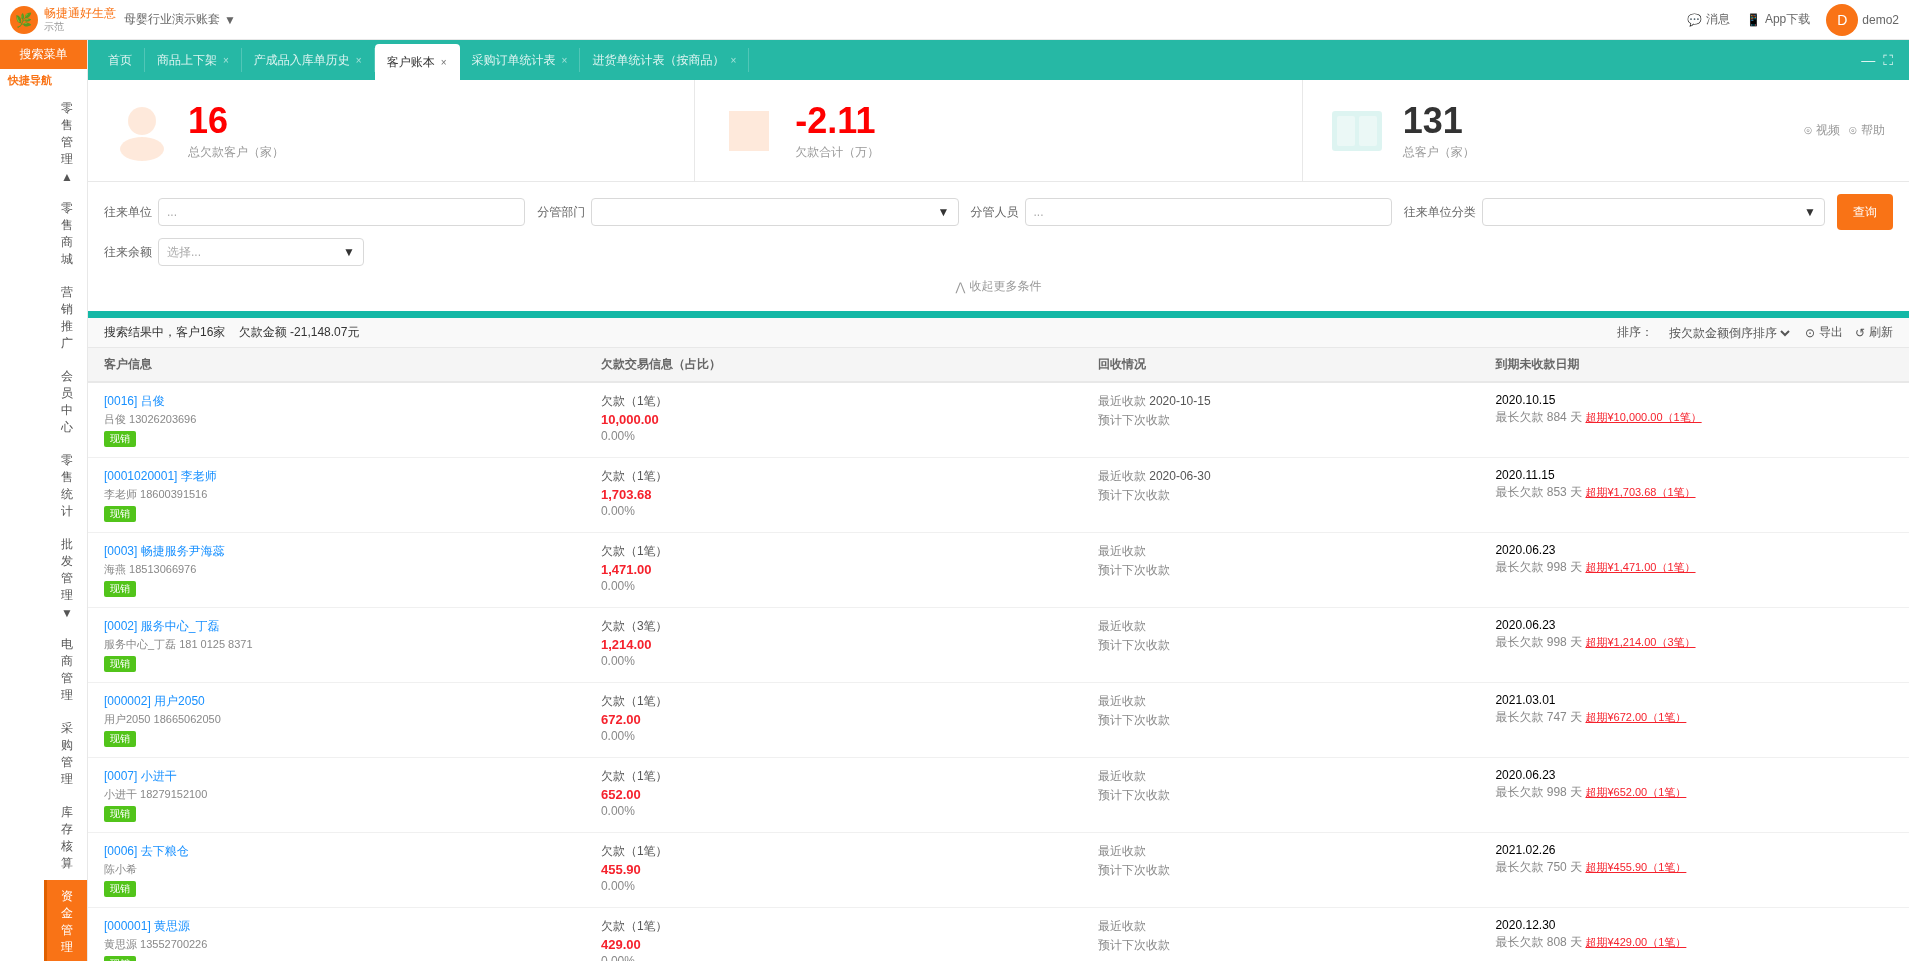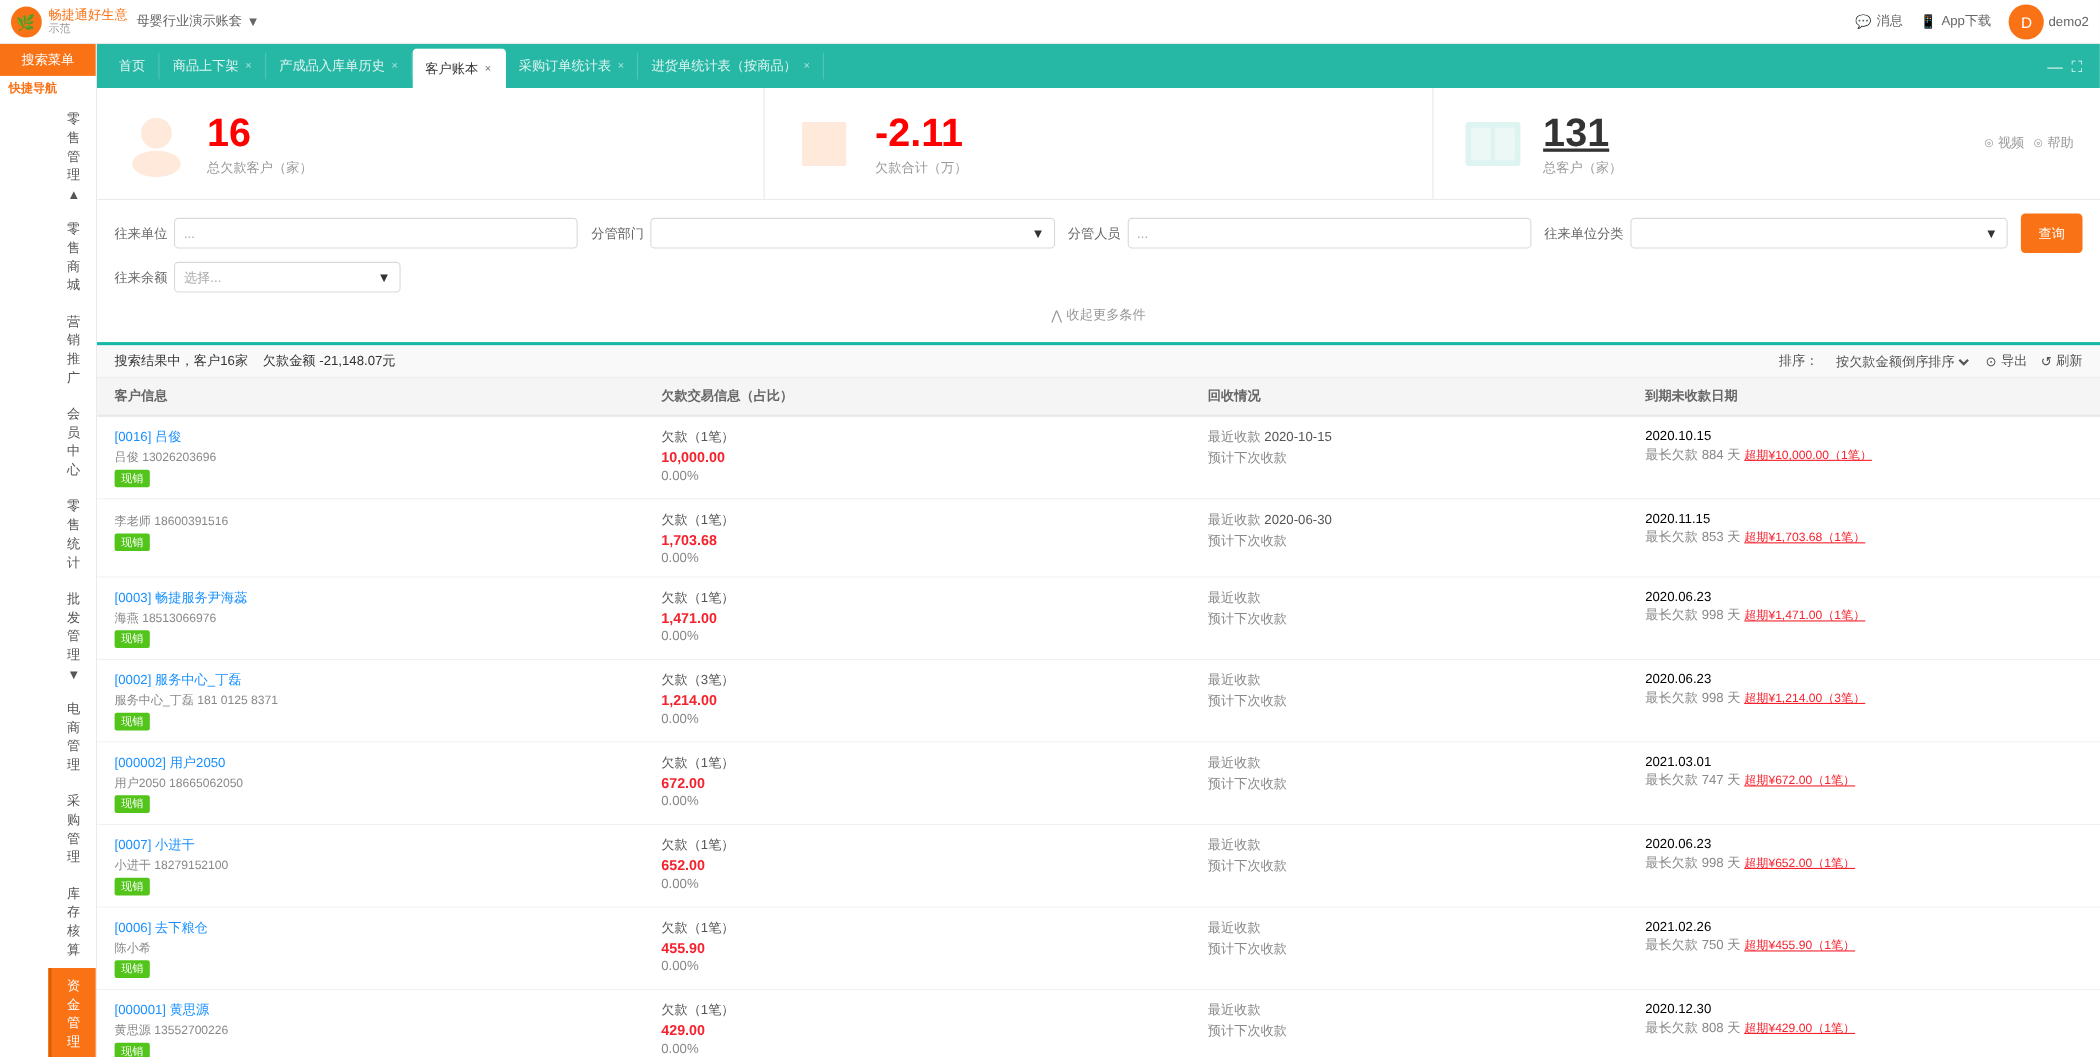--- a/index.html
+++ b/index.html
@@ -43,26 +43,26 @@
 
     
     .stats-row { display: flex; background: #fff; border-bottom: 1px solid #e8e8e8; }
     .stat-card { flex: 1; display: flex; align-items: center; gap: 16px; padding: 20px 24px; border-right: 1px solid #e8e8e8; }
     .stat-card:last-child { border-right: none; }
     .stat-icon { width: 60px; height: 60px; display: flex; align-items: center; justify-content: center; }
     .stat-icon svg { width: 60px; height: 60px; opacity: 0.15; }
     .stat-body { display: flex; flex-direction: column; }
     .stat-number { font-size: 36px; font-weight: bold; }
     .stat-number.red { color: #f00; }
-    .stat-number.dark { color: #333; text-decoration: underline; }
+    .stat-number.dark { color: #333; }
     .stat-label { font-size: 12px; color: #999; margin-top: 2px; }
     .stat-actions { margin-left: auto; display: flex; align-items: center; gap: 8px; font-size: 12px; color: #999; }
 
     
-    .filter-area { background: #fff; padding: 12px 16px; border-bottom: 3px solid #14b8a6; }
+    .filter-area { background: #fff; padding: 12px 16px; border-bottom: 7px solid #14b8a6; }
     .filter-row { display: flex; align-items: center; gap: 12px; margin-bottom: 8px; }
     .filter-item { display: flex; align-items: center; gap: 6px; flex: 1; }
     .filter-label { font-size: 12px; color: #666; white-space: nowrap; }
     .filter-input { flex: 1; border: 1px solid #d9d9d9; border-radius: 4px; padding: 4px 8px; font-size: 12px; height: 28px; outline: none; display: flex; align-items: center; justify-content: space-between; cursor: pointer; }
     .filter-select { flex: 1; border: 1px solid #d9d9d9; border-radius: 4px; padding: 4px 8px; font-size: 12px; height: 28px; outline: none; display: flex; align-items: center; justify-content: space-between; cursor: pointer; background: #fff; }
     .search-btn { background: #f97316; color: #fff; border: none; border-radius: 4px; padding: 5px 16px; font-size: 12px; cursor: pointer; height: 36px; }
     .collapse-btn { display: flex; align-items: center; gap: 4px; font-size: 12px; color: #999; cursor: pointer; text-align: center; justify-content: center; padding: 4px; }
 
     
     .results-bar { display: flex; align-items: center; justify-content: space-between; padding: 6px 16px; background: #f9f9f9; border-bottom: 1px solid #e8e8e8; font-size: 12px; }
@@ -372,20 +372,24 @@
               <div class="recovery-next">预计下次收款</div>
             </div>
             <div class="overdue-info col-overdue">
               <div class="overdue-date">2020.10.15</div>
               <div class="overdue-detail">最长欠款 884 天&nbsp;<span class="overdue-link">超期¥10,000.00（1笔）</span></div>
             </div>
           </div>
 
           <div class="table-row-wrapper">
             <div class="customer-info col-customer">
+              <div>
+                <span class="customer-name">[0001020001]</span>
+                <span class="customer-name">李老师</span>
+              </div>
               <div class="customer-contact">李老师 18600391516</div>
               <span class="customer-badge">现销</span>
             </div>
             <div class="debt-info col-debt">
               <div class="debt-count">欠款（1笔）</div>
               <div class="debt-amount">1,703.68</div>
               <div class="debt-percent">0.00%</div>
             </div>
             <div class="recovery-info col-recovery">
               <div><span class="recovery-label">最近收款</span>&nbsp;<span class="recovery-date">2020-06-30</span></div>

